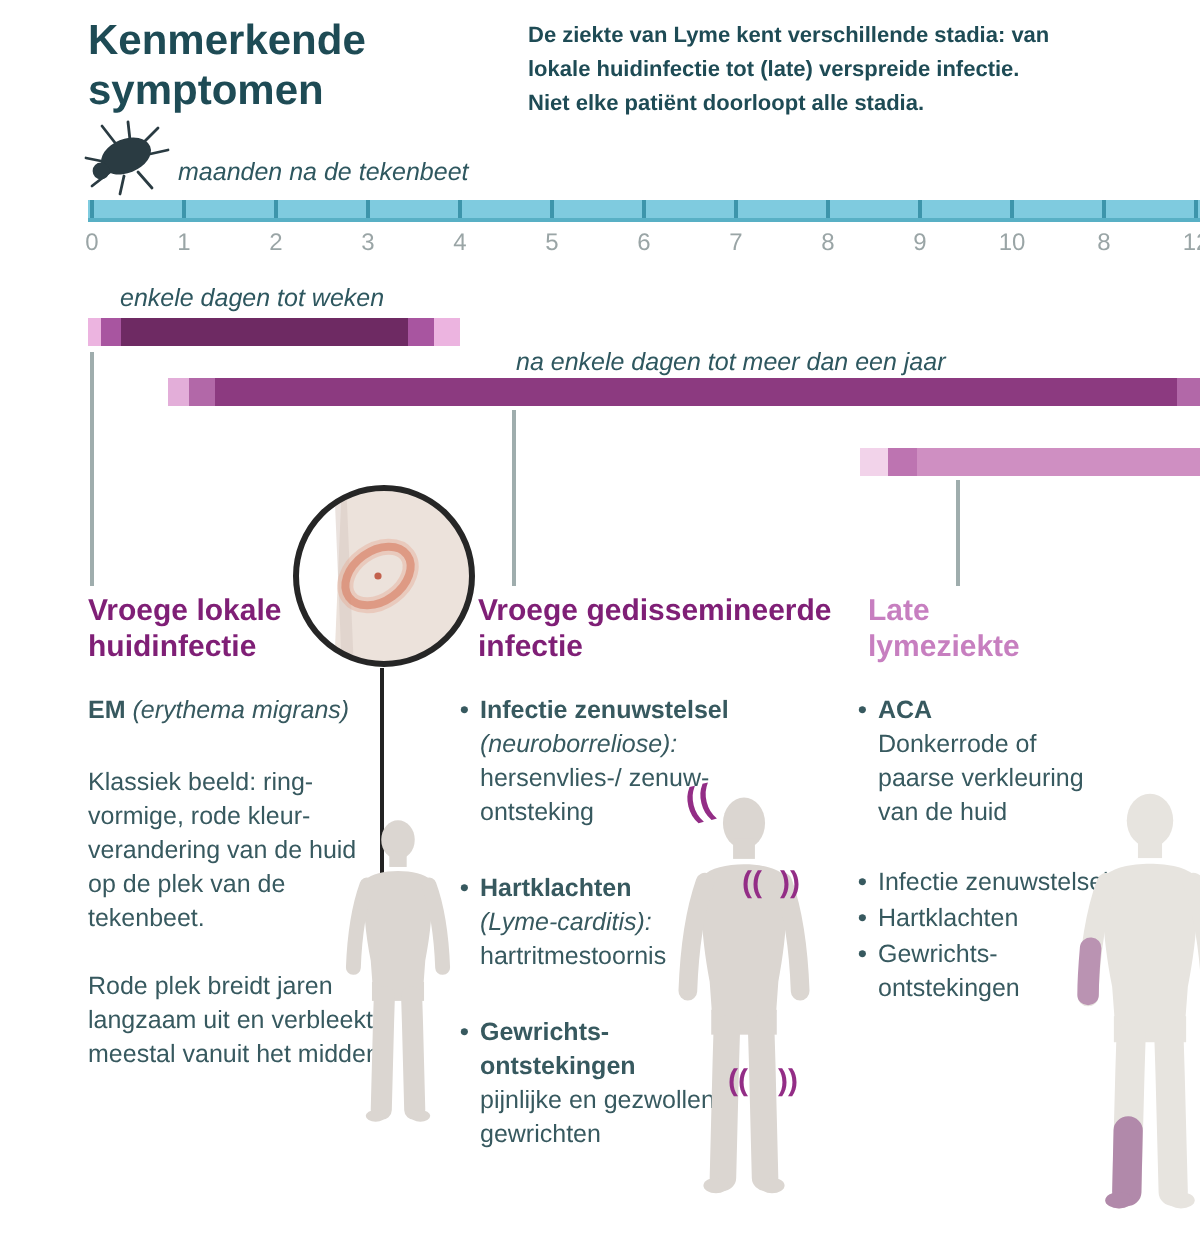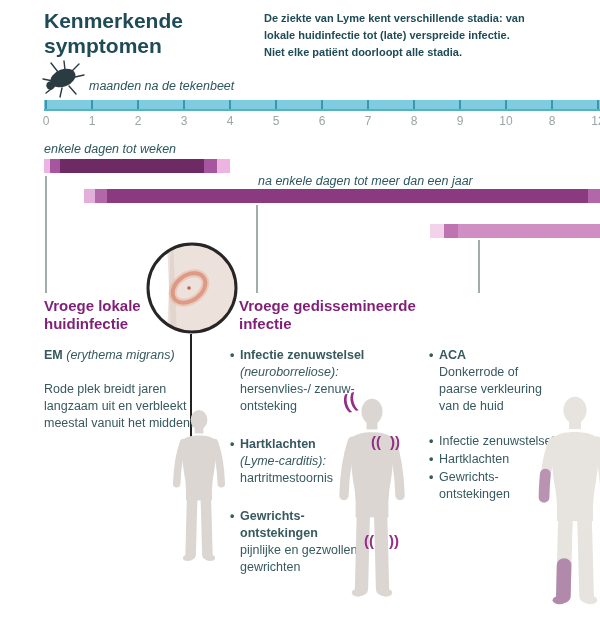--- a/index.html
+++ b/index.html
@@ -95,21 +95,21 @@
       <span class="axis-num" style="left: 233px;">5</span>
       <span class="axis-num" style="left: 279px;">6</span>
       <span class="axis-num" style="left: 325px;">7</span>
       <span class="axis-num" style="left: 371px;">8</span>
       <span class="axis-num" style="left: 417px;">9</span>
       <span class="axis-num" style="left: 463px;">10</span>
       <span class="axis-num" style="left: 509px;">8</span>
       <span class="axis-num" style="left: 555px;">12</span>
     </div>
 
-  <div class="abs bar-label" style="left:12px;top:142px;">enkele dagen tot weken</div>
+  <div class="abs bar-label" style="left:28px;top:142px;">enkele dagen tot weken</div>
   <div class="abs stage-bar" id="bar-1"></div>
 
   <div class="abs bar-label" style="left:226px;top:174px;">na enkele dagen tot meer dan een jaar</div>
   <div class="abs stage-bar" id="bar-2"></div>
 
   <div class="abs stage-bar" id="bar-3"></div>
 
   <div class="abs connector" style="left:13px;top:176px;height:117px;"></div>
   <div class="abs connector" style="left:224px;top:205px;height:88px;"></div>
   <div class="abs connector" style="left:446px;top:240px;height:53px;"></div>
@@ -132,26 +132,33 @@
     </g>
     <circle cx="48" cy="48" r="44" fill="none" stroke="#262626" stroke-width="3"></circle>
   </svg>
   <div class="abs" id="mag-stem"></div>
   <div class="abs" id="site-marker"></div>
 
   <div class="abs stage-heading" id="heading-1" style="left:12px;top:297px;">Vroege lokale
 huidinfectie</div>
   <div class="abs stage-heading" id="heading-2" style="left:207px;top:297px;">Vroege gedissemineerde
 infectie</div>
+  <div class="abs stage-heading" id="heading-3" style="left:402px;top:297px;">Late
+lymeziekte</div>
 
   <div class="abs col" style="left:12px;top:347px;width:150px;">
     <div>
       <span class="b">EM</span>
       <span class="i">(erythema migrans)</span>
     </div>
+    <div class="pre" style="margin-top:19px;">Klassiek beeld: ring-
+vormige, rode kleur-
+verandering van de huid
+op de plek van de
+tekenbeet.</div>
     <div class="pre" style="margin-top:17px;">Rode plek breidt jaren
 langzaam uit en verbleekt
 meestal vanuit het midden.</div>
   </div>
 
   <div class="abs col" style="left:198px;top:347px;width:172px;">
     <div class="bullet-item">
       <span class="bullet-dot">•</span>
       <span>
         <span class="b pre" style="display:block;">Infectie zenuwstelsel</span>

